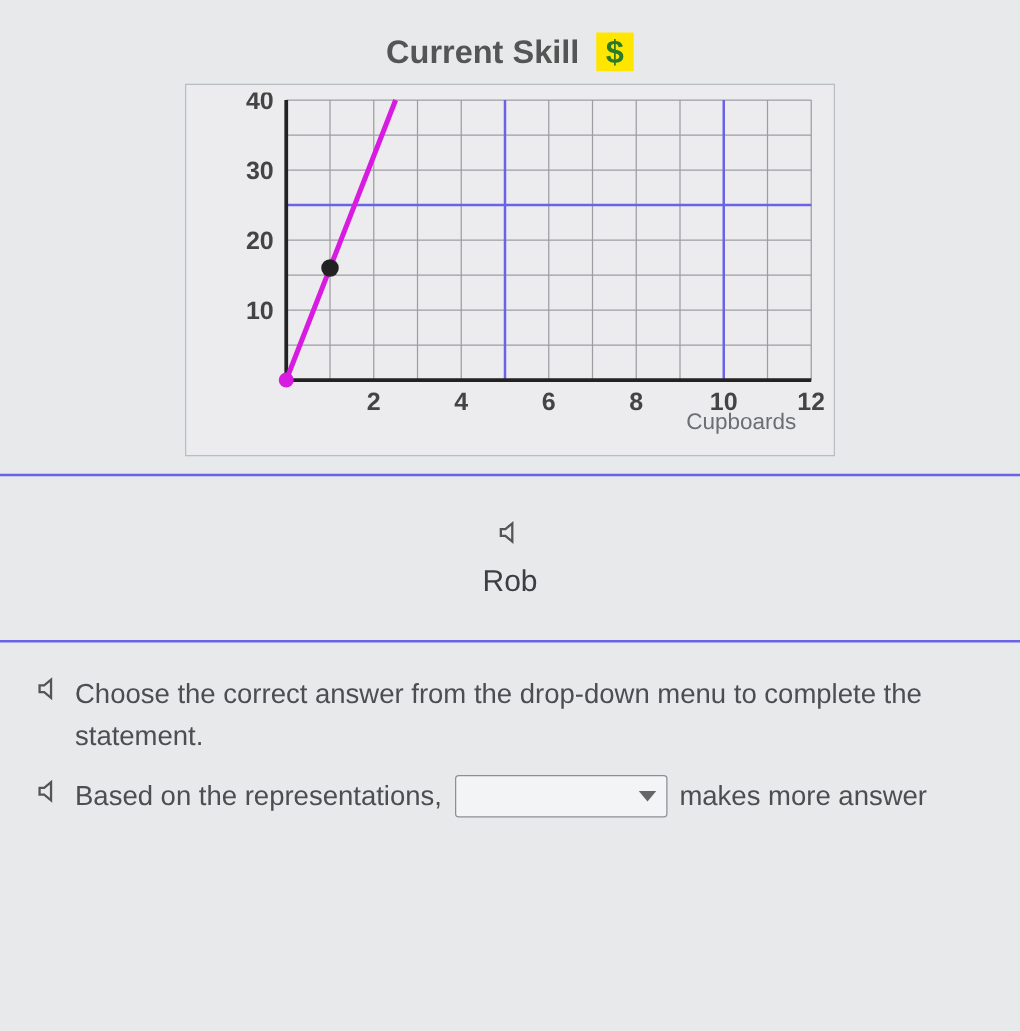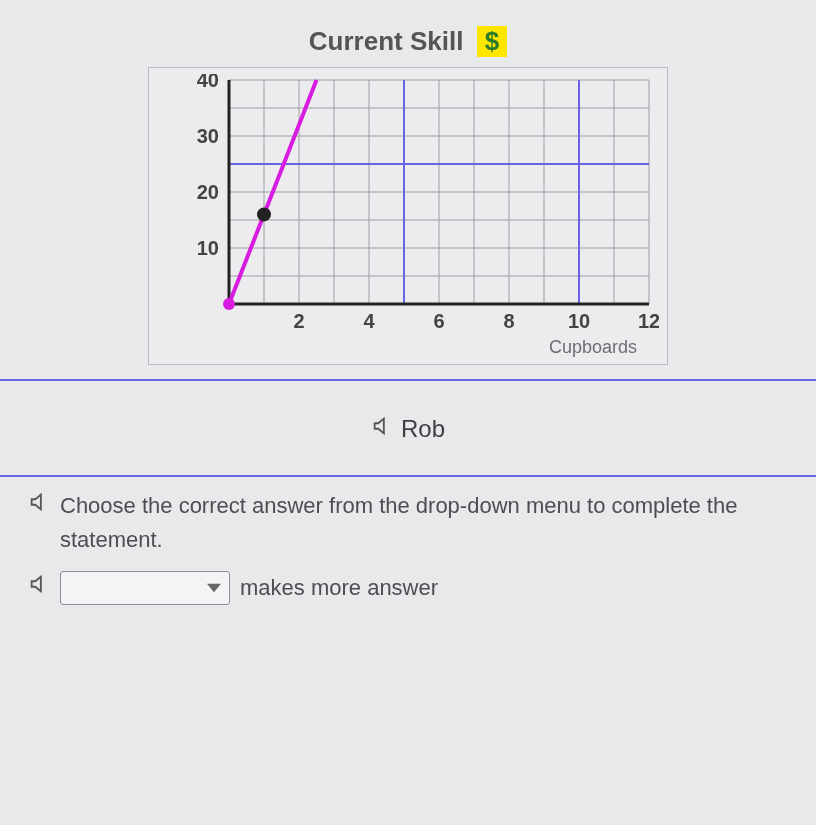--- a/index.html
+++ b/index.html
@@ -39,40 +39,40 @@
   svg.chart { display: block; margin: 0 auto; }
   .y-tick { font-size: 20px; fill:#444; text-anchor:end; font-weight:600;}
   .x-tick { font-size: 20px; fill:#444; text-anchor:middle; font-weight:600;}
   .grid-minor { stroke:#9d9ea3; stroke-width:1;}
   .grid-major { stroke:#6a63e6; stroke-width:2;}
   .axis { stroke:#222; stroke-width:3;}
   .plot-line { stroke:#d81be0; stroke-width:4; fill:none;}
   .dot { fill:#222;}
   .origin-dot { fill:#d81be0;}
   .xlabel {
-    position:absolute; right:30px; bottom:6px;
+    position:absolute; right:30px; bottom:16px;
     color:#6b6e73; font-size:18px; font-weight:500;
   }
 
   hr.rule {
     border:none; height:2px; background:#6a63e6;
     margin: 0;
   }
 
   .middle {
     text-align:center;
     padding: 28px 0 26px;
     font-size: 24px;
     color:#3d3f43;
   }
-  .line-item { margin: 6px 0; display:flex; align-items:center; justify-content:center; gap:8px;}
+  .line-item { margin: 6px 0; display:flex; align-items:center; justify-content:center; gap:8px;flex-direction:column;}
   .speaker-icon svg { width:22px; height:22px; }
 
   .question {
-    padding: 12px 28px;
+    padding: 24px 28px;
     font-size: 22px;
     color:#4c4e52;
     line-height: 1.55;
   }
   .q-row { display:flex; align-items:flex-start; gap:10px; margin-bottom:14px;}
   .q-row.flow { align-items:center; flex-wrap:wrap;}
   .q-text { flex: 1 1 auto; }
   .indent-follow { margin-left: 32px; margin-top: 6px;}
   .dropdown {
     display:inline-flex; align-items:center; justify-content:flex-end;
@@ -163,20 +163,21 @@
     </span>
     <span class="q-text">Choose the correct answer from the drop-down menu to complete the statement.</span>
   </div>
 
   <div class="q-row flow">
     <span class="speaker-icon">
       <svg viewBox="0 0 24 24" fill="none" stroke="#555" stroke-width="2">
         <path d="M4 9v6h4l6 5V4L8 9H4z"></path>
       </svg>
     </span>
+    <span>Based on the representations,</span>
     <span class="dropdown">
       <svg viewBox="0 0 10 6">
         <path d="M0 0 L5 6 L10 0 Z" fill="#666"></path>
       </svg>
     </span>
     <span>makes more answer</span>
   </div>
 </div>
 
 </body></html>

